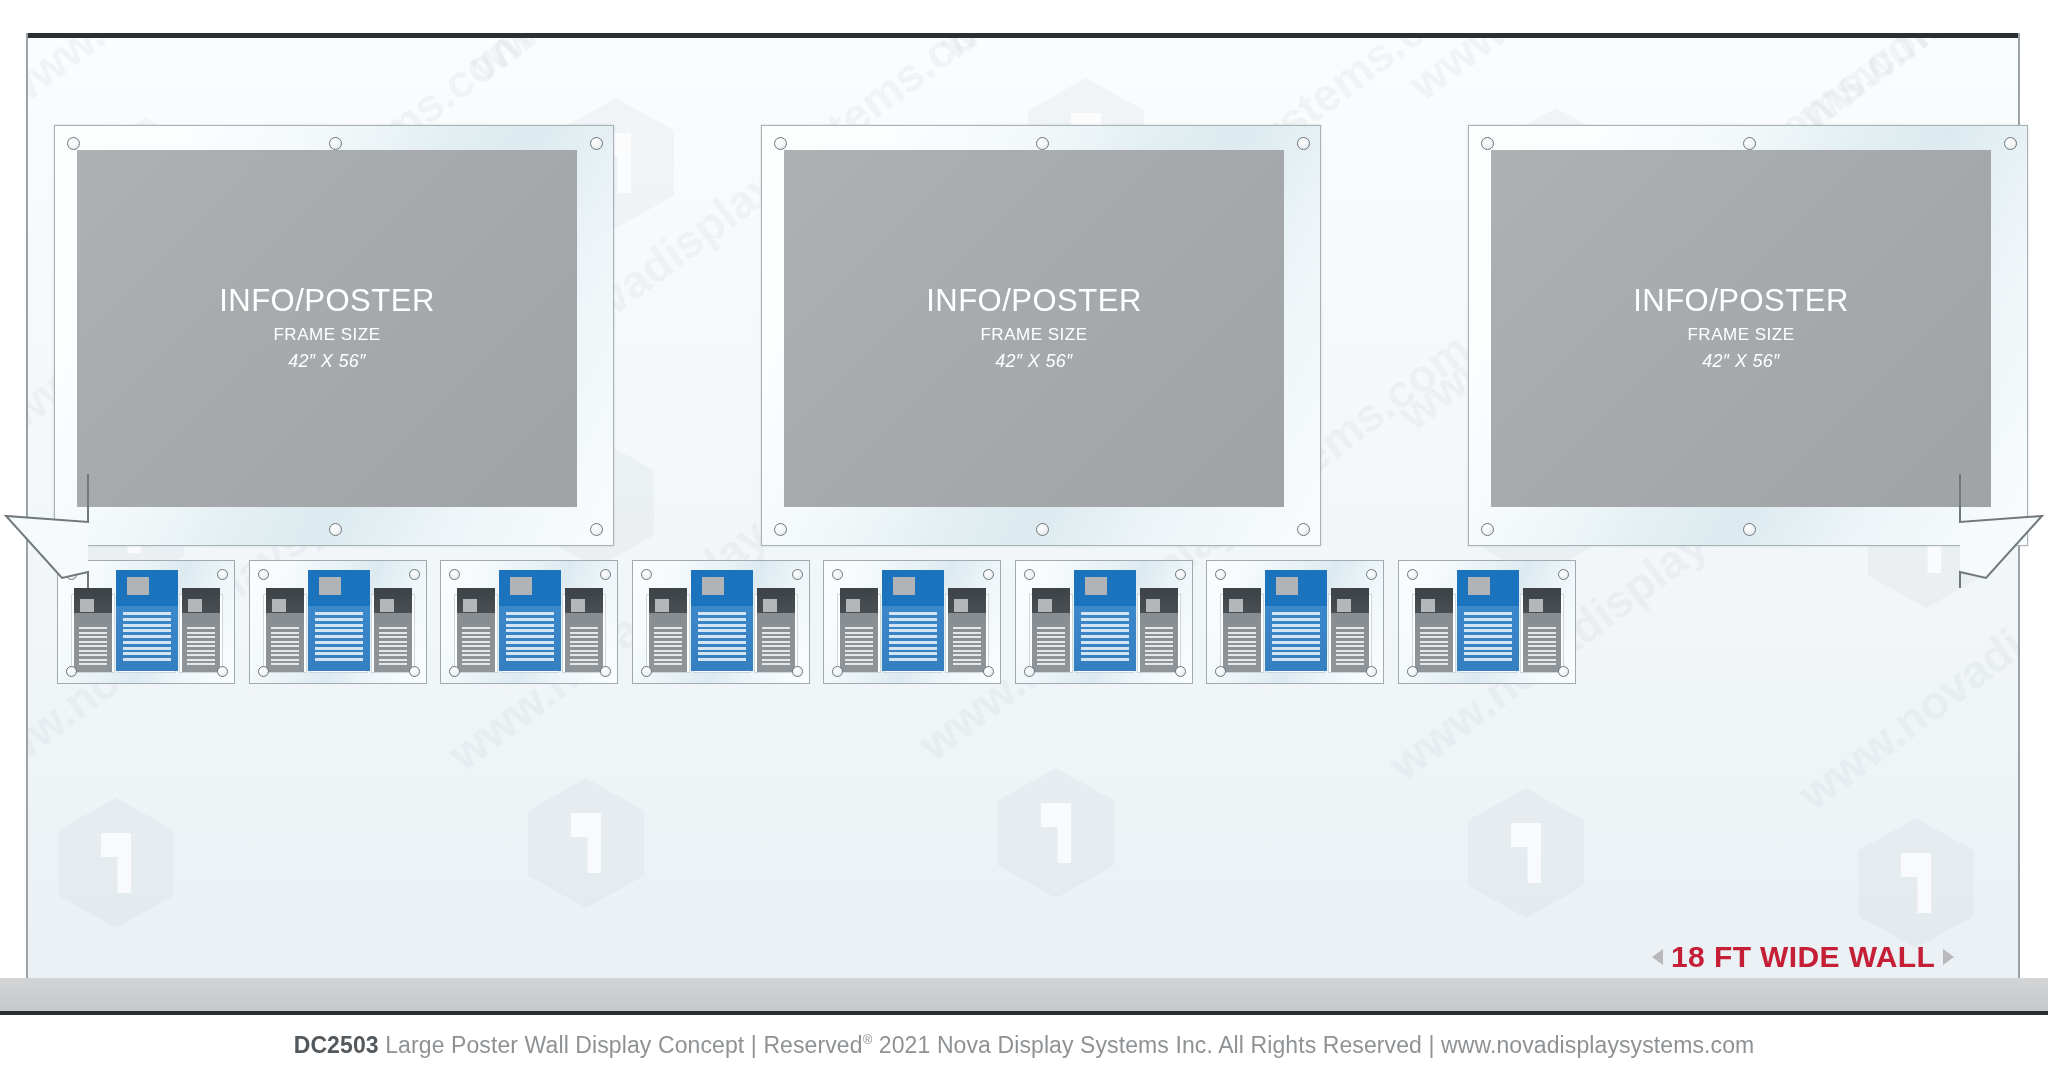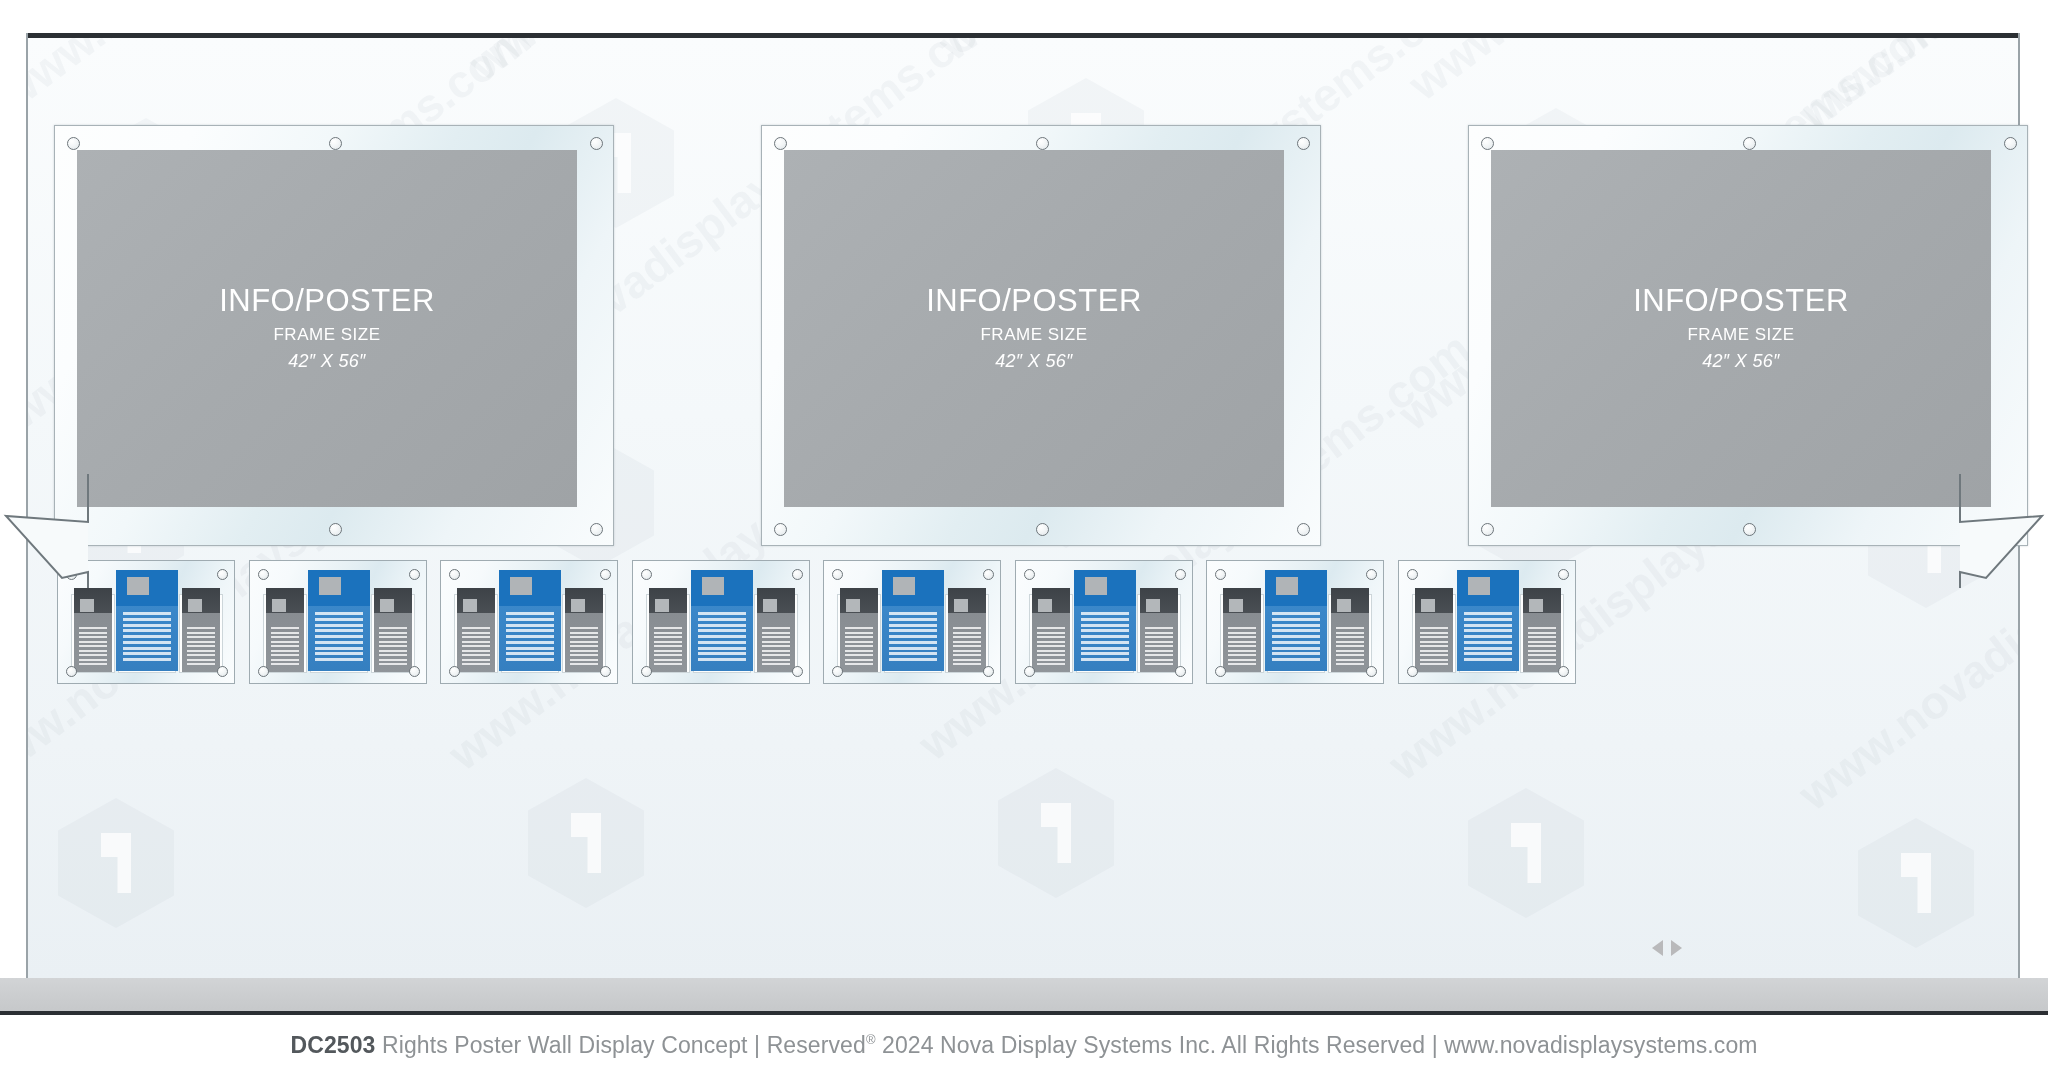--- a/index.html
+++ b/index.html
@@ -772,29 +772,30 @@
     <polyline points="88,4 88,52 6,46 62,108 88,102 88,118" fill="#f7fafb" stroke="#6f787d" stroke-width="2" stroke-linejoin="miter"></polyline>
     <rect x="72" y="0" width="18" height="120" fill="#ffffff" opacity="0"></rect>
   </svg>
 
   <svg class="break-mark" style="left:1958px; top:470px;" width="90" height="120" viewBox="0 0 90 120">
     <polyline points="2,4 2,52 84,46 28,108 2,102 2,118" fill="#f7fafb" stroke="#6f787d" stroke-width="2" stroke-linejoin="miter"></polyline>
   </svg>
 
   <div class="wall-label" style="left:1652px; top:940px;">
     <span class="arrow-l"></span>
+    <span>18 FT WIDE WALL</span>
     <span class="arrow-r"></span>
   </div>
 
   <div class="floor"></div>
   <div class="floor-line"></div>
 
   <div class="footer">
     <b>DC2503</b>
-    <span>Rights Poster Wall Display Concept</span>
+    <span>Large Poster Wall Display Concept</span>
     <span>|</span>
     <span>Reserved</span><sup>®</sup>
-    <span>2024 Nova Display Systems Inc. All Rights Reserved</span>
+    <span>2021 Nova Display Systems Inc. All Rights Reserved</span>
     <span>|</span>
     <span>www.novadisplaysystems.com</span>
   </div>
 
 </div>
 
 </body></html>

